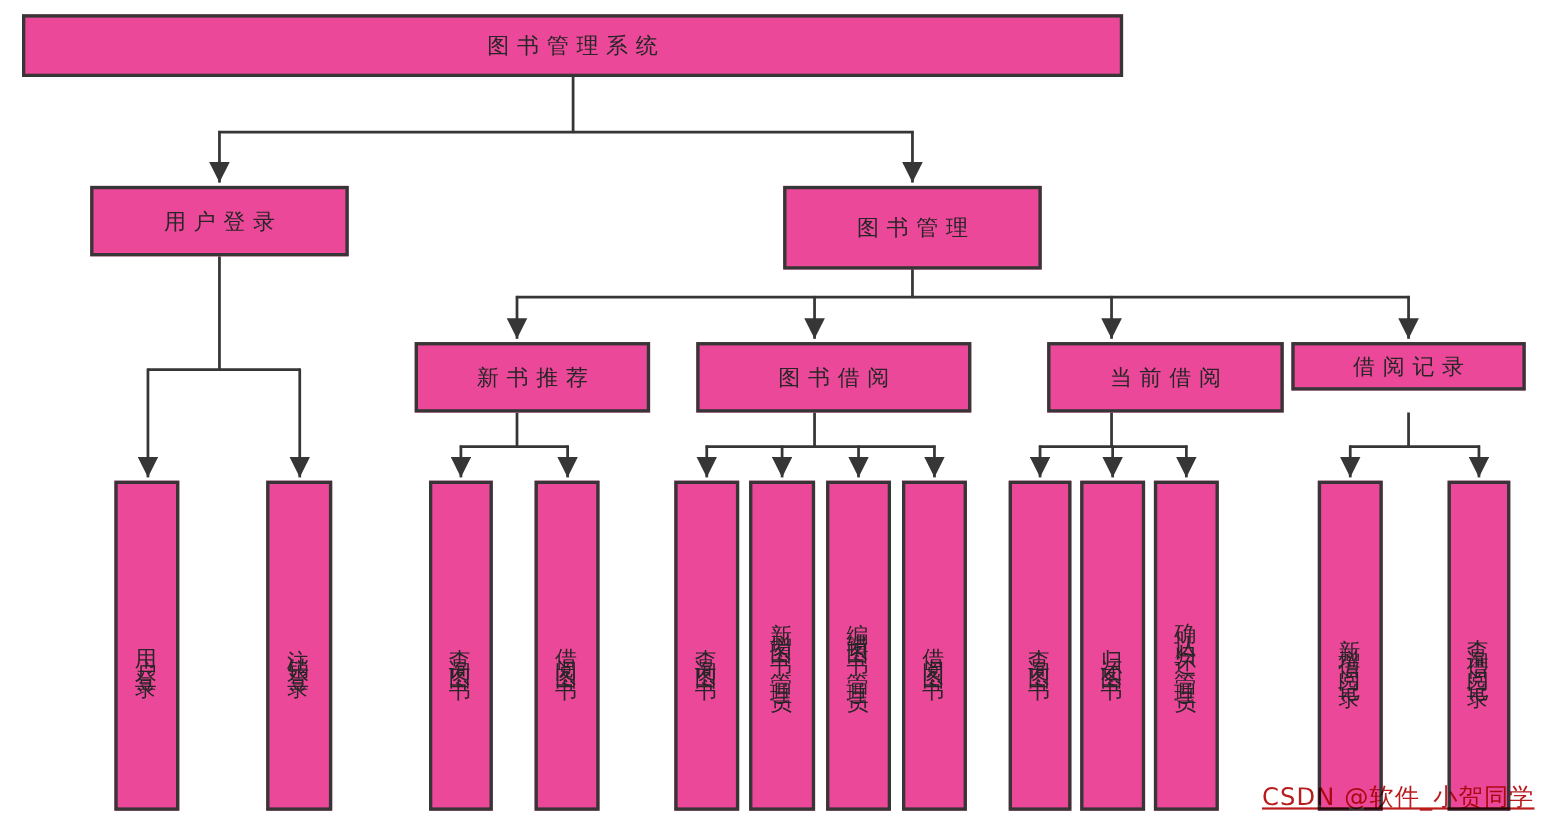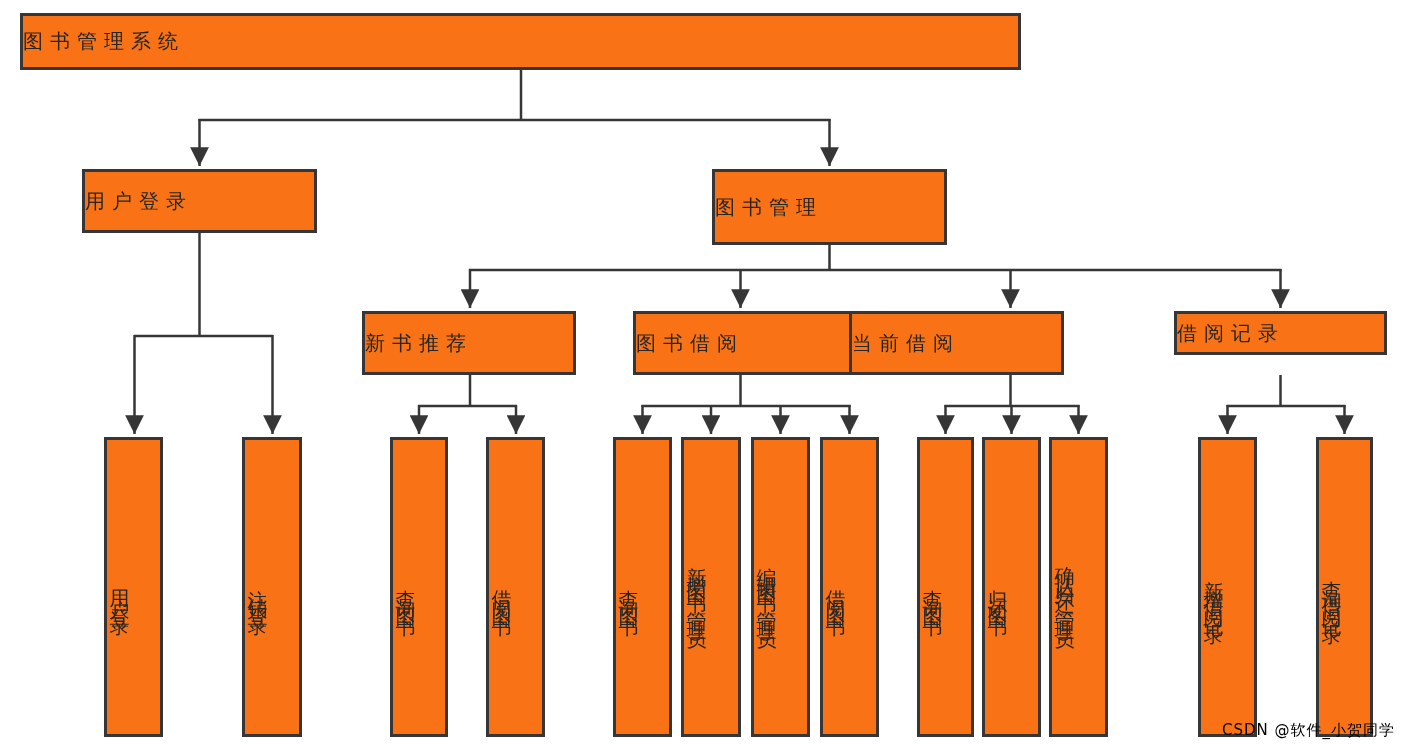--- a/index.html
+++ b/index.html
@@ -18,23 +18,24 @@
     z-index: 1;
   }
   svg.connectors line {
     stroke: #363636;
     stroke-width: 2.5;
   }
   .node {
     position: absolute;
     box-sizing: border-box;
     border: 3px solid #363636;
-    background: #f97316;
+    background: #ec4899;
     display: flex;
     align-items: center;
+    justify-content: center;
     color: #262626;
     z-index: 2;
   }
   .node.h span {
     font-size: 20px;
     letter-spacing: 7px;
     margin-right: -7px;
     white-space: nowrap;
   }
   .node.v span {
@@ -42,26 +43,27 @@
     text-orientation: mixed;
     font-size: 20px;
     letter-spacing: 9px;
     margin-bottom: -9px;
     white-space: nowrap;
   }
   .watermark {
     position: absolute;
     right: 10px;
     bottom: 7px;
-    font-size: 15px;
+    font-size: 22px;
     letter-spacing: 1px;
-    color: #000000;
+    color: #b91c1c;
     z-index: 4;
     mix-blend-mode: multiply;
     white-space: nowrap;
+    text-decoration: underline;
   }
 </style>
 </head>
 <body>
 
 <div class="canvas">
 
   <svg class="connectors" viewBox="0 0 1405 747">
     <defs>
       <marker id="arw" viewBox="0 0 10 10" refX="10" refY="5" markerWidth="7.5" markerHeight="7.5" orient="auto">
@@ -128,27 +130,27 @@
     <span>图书管理系统</span>
   </div>
 
   <div class="node h" style="left:82px; top:169px; width:235px; height:64px;">
     <span>用户登录</span>
   </div>
   <div class="node h" style="left:712px; top:169px; width:235px; height:76px;">
     <span>图书管理</span>
   </div>
 
-  <div class="node h" style="left:362px; top:311px; width:214px; height:64px;">
+  <div class="node h" style="left:377px; top:311px; width:214px; height:64px;">
     <span>新书推荐</span>
   </div>
   <div class="node h" style="left:633px; top:311px; width:250px; height:64px;">
     <span>图书借阅</span>
   </div>
-  <div class="node h" style="left:849px; top:311px; width:215px; height:64px;">
+  <div class="node h" style="left:952px; top:311px; width:215px; height:64px;">
     <span>当前借阅</span>
   </div>
   <div class="node h" style="left:1174px; top:311px; width:213px; height:44px;">
     <span>借阅记录</span>
   </div>
 
   <div class="node v" style="left:104px; top:437px; width:59px; height:300px;">
     <span>用户登录</span>
   </div>
   <div class="node v" style="left:242px; top:437px; width:60px; height:300px;">

